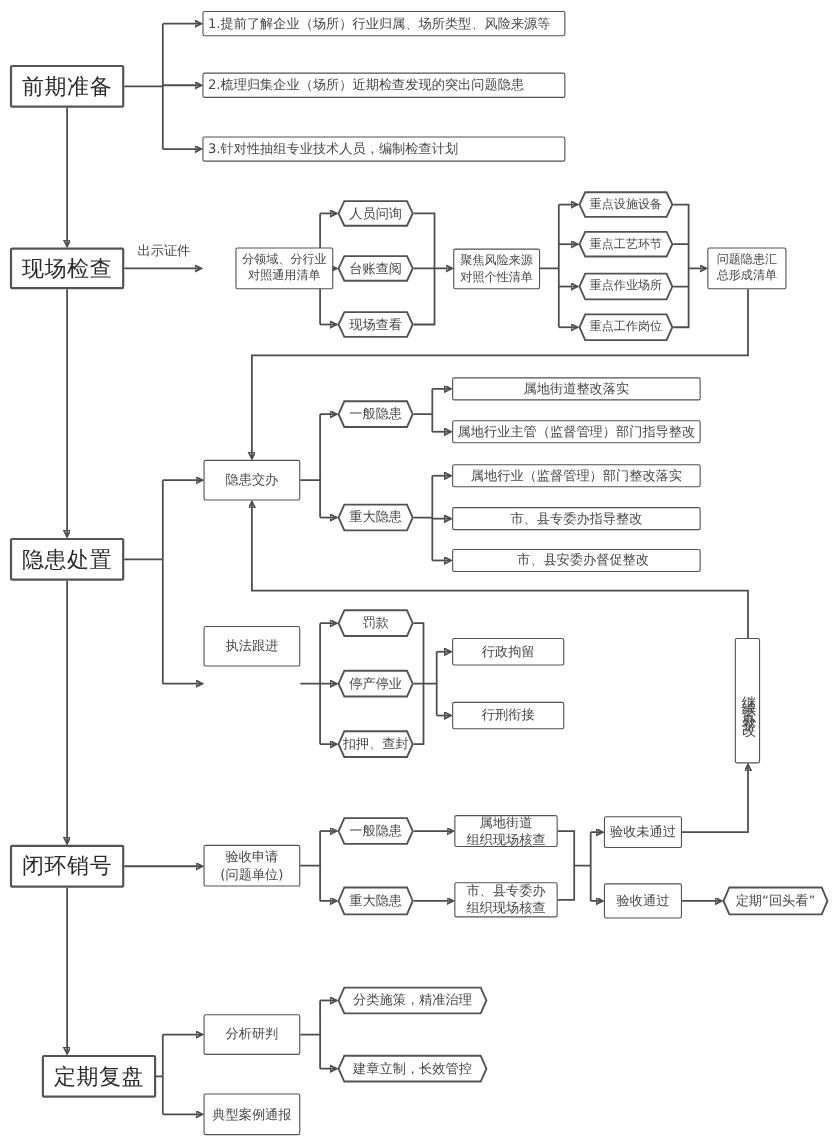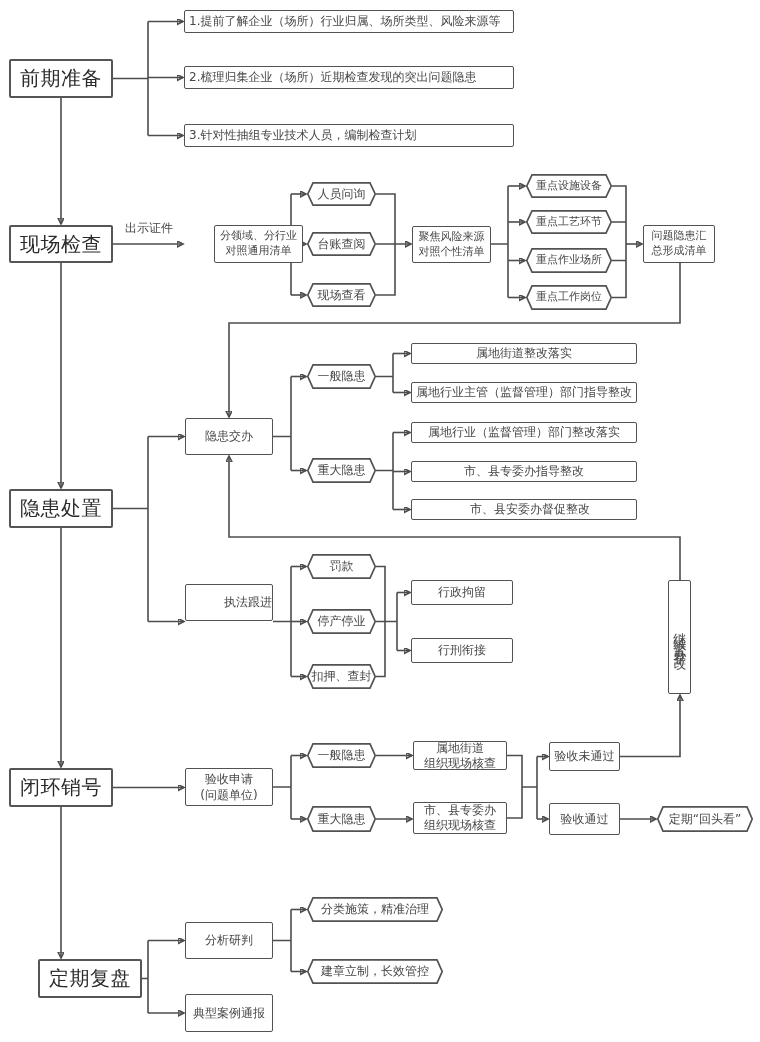--- a/index.html
+++ b/index.html
@@ -203,21 +203,21 @@
   <div class="node rect" style="left:411px;top:422px;width:226px;height:21px;">
     <span>属地行业（监督管理）部门整改落实</span>
   </div>
   <div class="node rect" style="left:411px;top:461px;width:226px;height:21px;">
     <span>市、县专委办指导整改</span>
   </div>
   <div class="node rect" style="left:411px;top:499px;width:226px;height:21px;padding-left:12px;">
     <span>市、县安委办督促整改</span>
   </div>
 
-  <div class="node rect" style="left:185px;top:584px;width:88px;height:37px;justify-content:flex-end;">
+  <div class="node rect" style="left:185px;top:569px;width:88px;height:37px;">
     <span>执法跟进</span>
   </div>
   <div class="node hex" style="left:307px;top:554px;width:69px;height:25px;">
     <svg width="69" height="25">
         <polygon points="6,0.8 63,0.8 68.2,12.5 63,24.2 6,24.2 0.8,12.5"></polygon>
       </svg>
     <span>罚款</span>
   </div>
   <div class="node hex" style="left:307px;top:609px;width:69px;height:25px;">
     <svg width="69" height="25">

